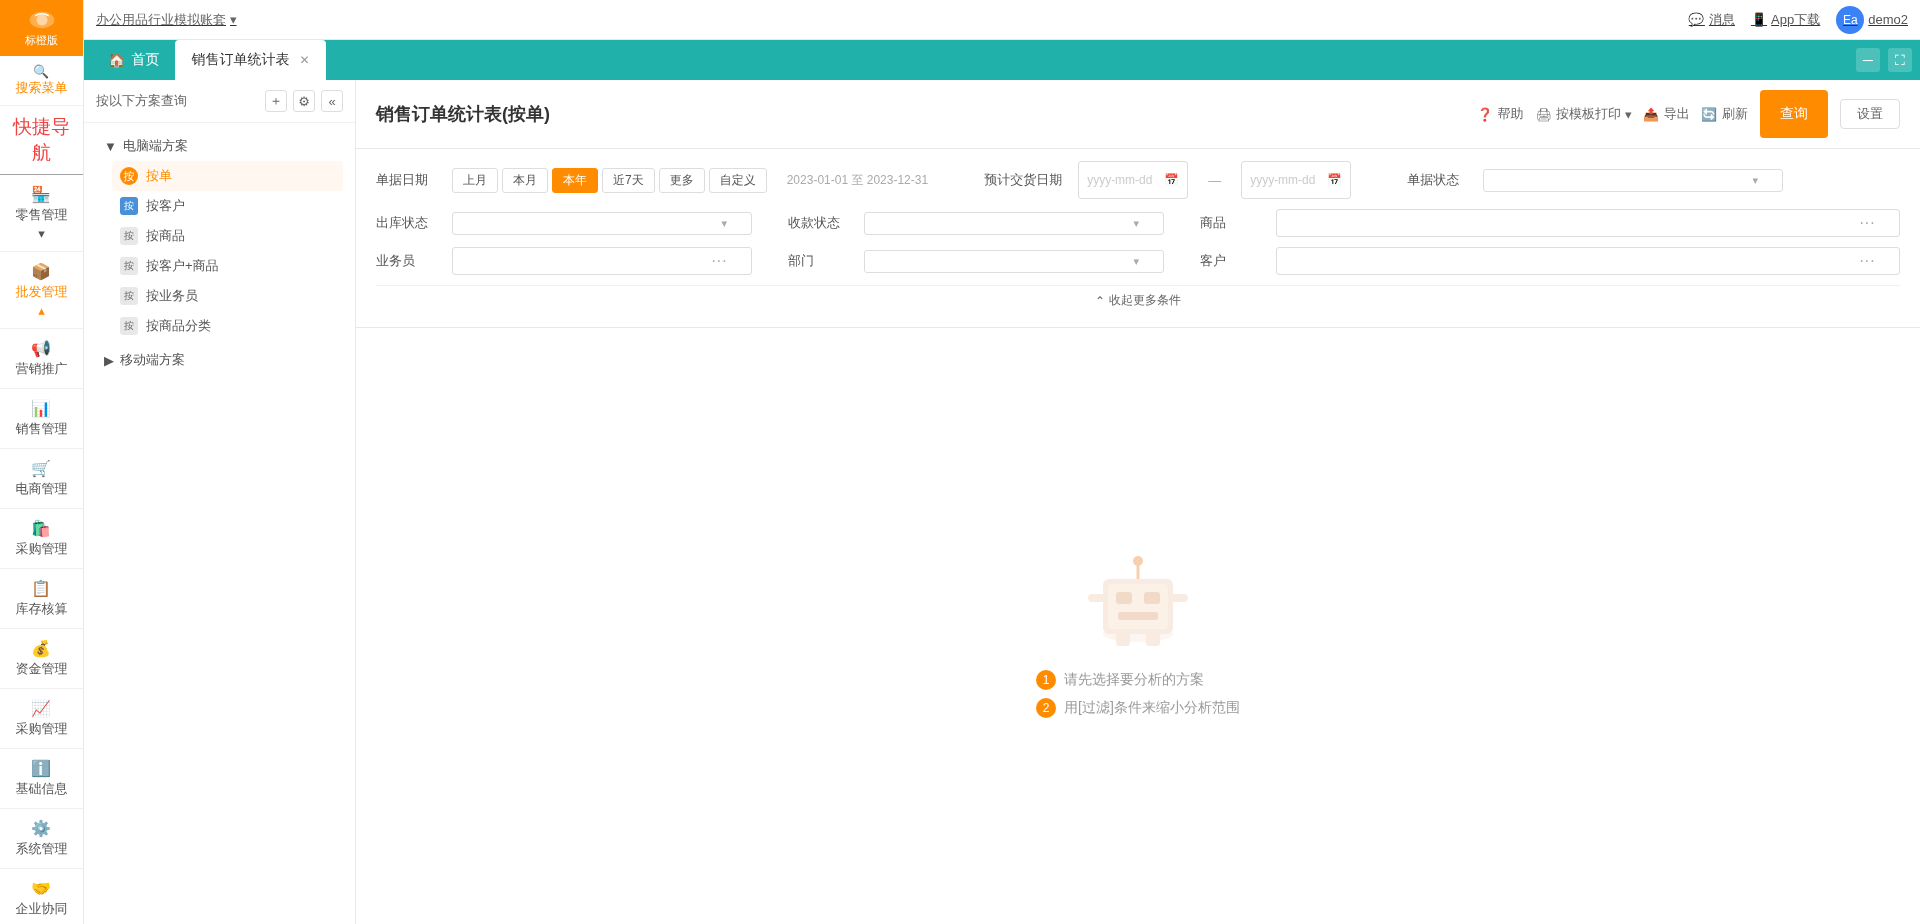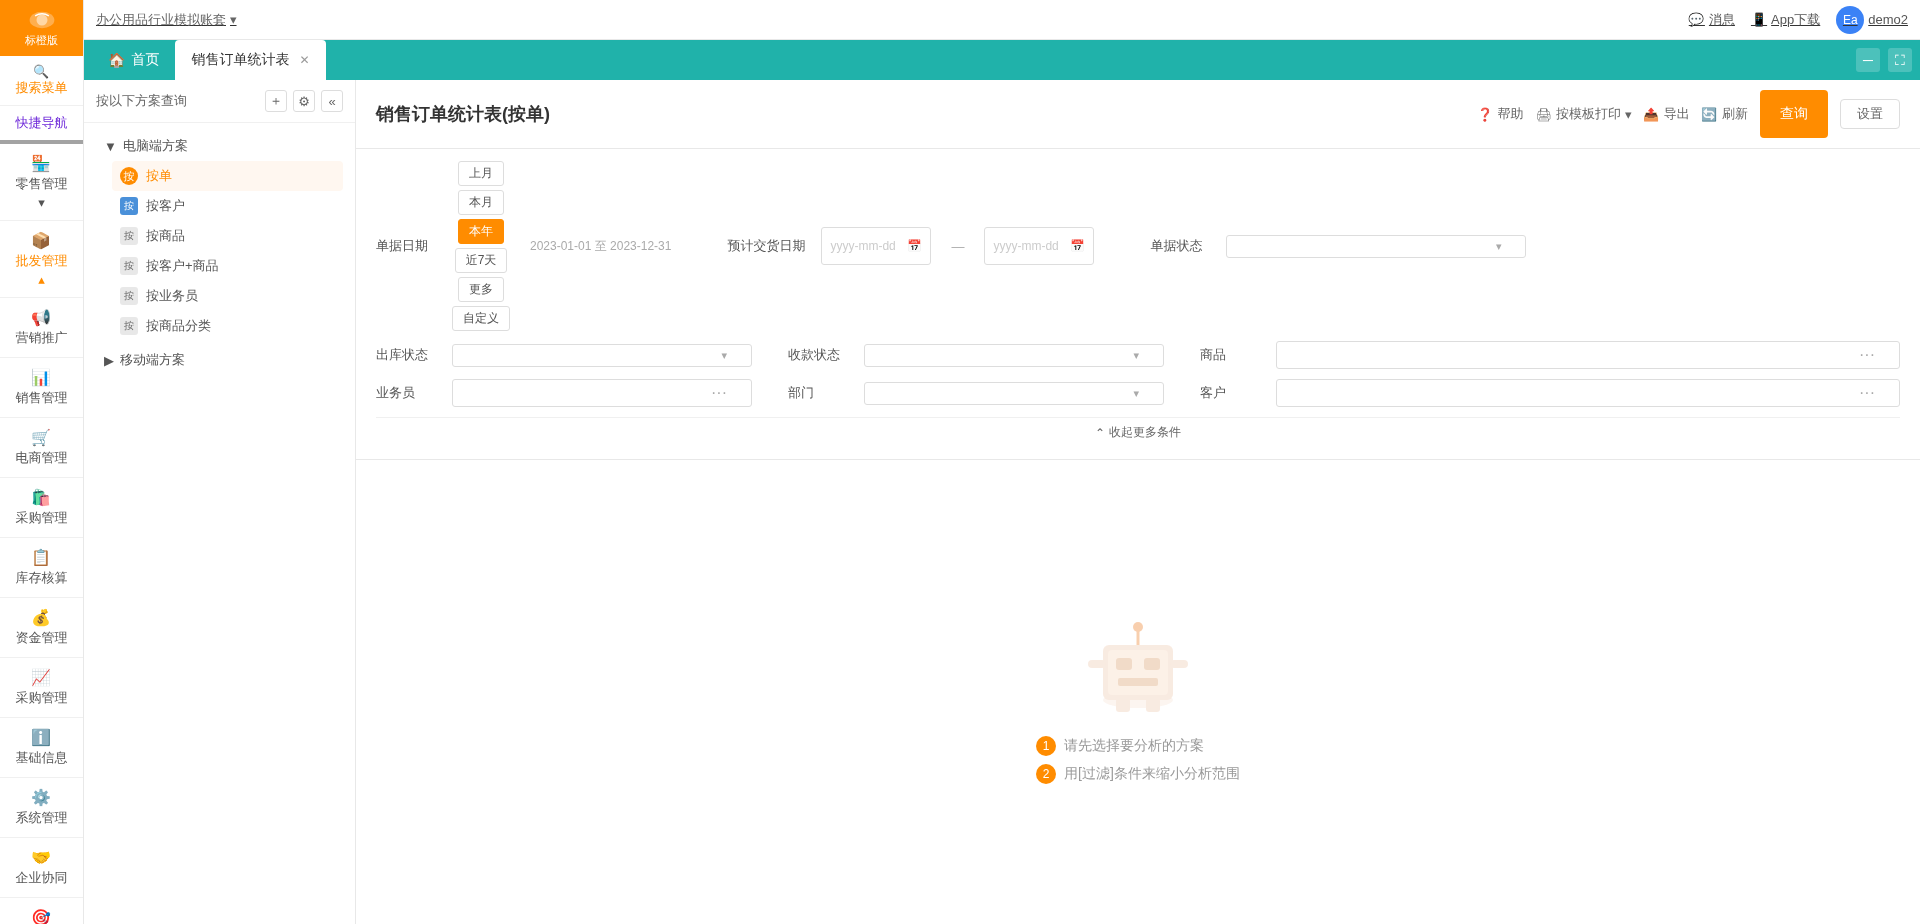--- a/index.html
+++ b/index.html
@@ -42,21 +42,21 @@
       font-size: 13px;
       border-bottom: 1px solid #f0f0f0;
       display: flex;
       flex-direction: column;
       align-items: center;
       gap: 2px;
     }
     .sidebar-menu-item.active { color: #ff8c00; }
     .sidebar-menu-item .menu-icon { font-size: 16px; }
     .search-menu { font-size: 13px; padding: 8px 4px; color: #ff8c00; cursor: pointer; border-bottom: 1px solid #f0f0f0; width: 100%; text-align: center; }
-    .quick-nav { font-size: 13px; padding: 8px 4px; color: #6d28d9; cursor: pointer; border-bottom: 4px solid #a3a3a3; width: 100%; text-align: center; }
+    .quick-nav { font-size: 19px; padding: 8px 4px; color: #ef4444; cursor: pointer; border-bottom: 1px solid #a3a3a3; width: 100%; text-align: center; }
 
     
     .main {
       flex: 1;
       display: flex;
       flex-direction: column;
       overflow: hidden;
     }
 
     
@@ -338,21 +338,20 @@
     .filter-label {
       font-size: 13px;
       color: #555;
       white-space: nowrap;
       min-width: 60px;
     }
     .date-shortcuts {
       display: flex;
       align-items: center;
       gap: 4px;
-      flex-direction: column;
     }
     .date-btn {
       padding: 3px 10px;
       border: 1px solid #ddd;
       border-radius: 3px;
       cursor: pointer;
       font-size: 12px;
       color: #555;
       background: #fff;
     }

